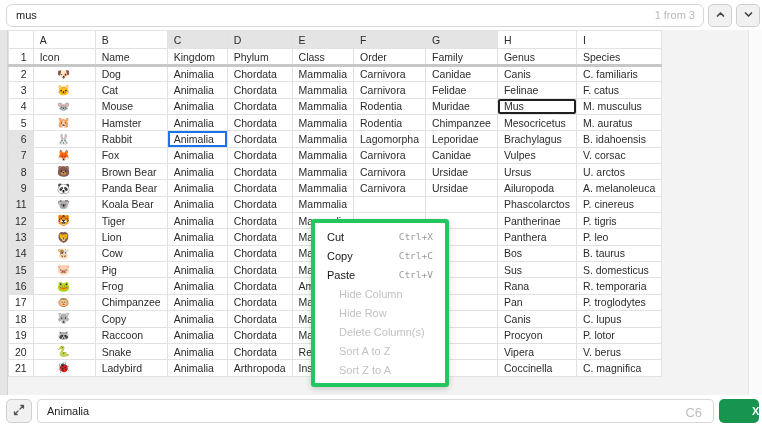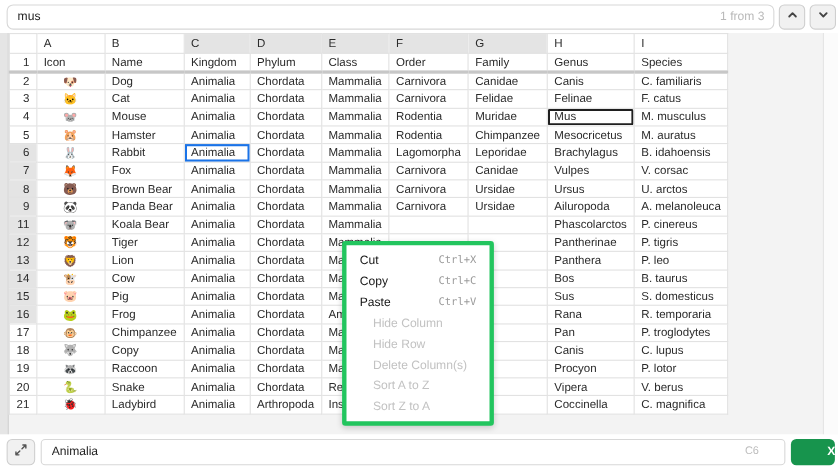--- a/index.html
+++ b/index.html
@@ -51,21 +51,21 @@
 
   
   .bottombar { position:absolute; left:0; top:395px; width:762px; height:32px; background:#fff;
     display:flex; align-items:center; padding:0 3px 0 6px; gap:5px; }
   .tool-btn { width:26px; height:24px; border:1px solid #cfcfcf; border-radius:5px; background:#f1f1f1;
     display:flex; align-items:center; justify-content:center; cursor:pointer; flex:none; }
   .formula-wrap { position:relative; flex:1; height:24px; }
   .formula-wrap input { width:100%; height:24px; border:1px solid #d8d8d8; border-radius:4px;
     padding:0 34px 0 9px; font-size:11px; color:#222; outline:none; background:#fff;
     font-family:"Liberation Sans", sans-serif; }
-  .cell-ref { position:absolute; right:24px; top:6px; font-size:10px; color:#bdbdbd; pointer-events:none; }
+  .cell-ref { position:absolute; right:12px; top:6px; font-size:13px; color:#bdbdbd; pointer-events:none; }
   .xl-logo { width:24px; height:24px; border-radius:5px; background:#17944d; color:#fff;
     font-weight:bold; font-size:11px; display:flex; align-items:center; justify-content:center;
     cursor:pointer; flex:none;padding-left:40px; }
 </style>
 </head>
 <body>
 
 <div class="app">
 
   <div class="topbar">

